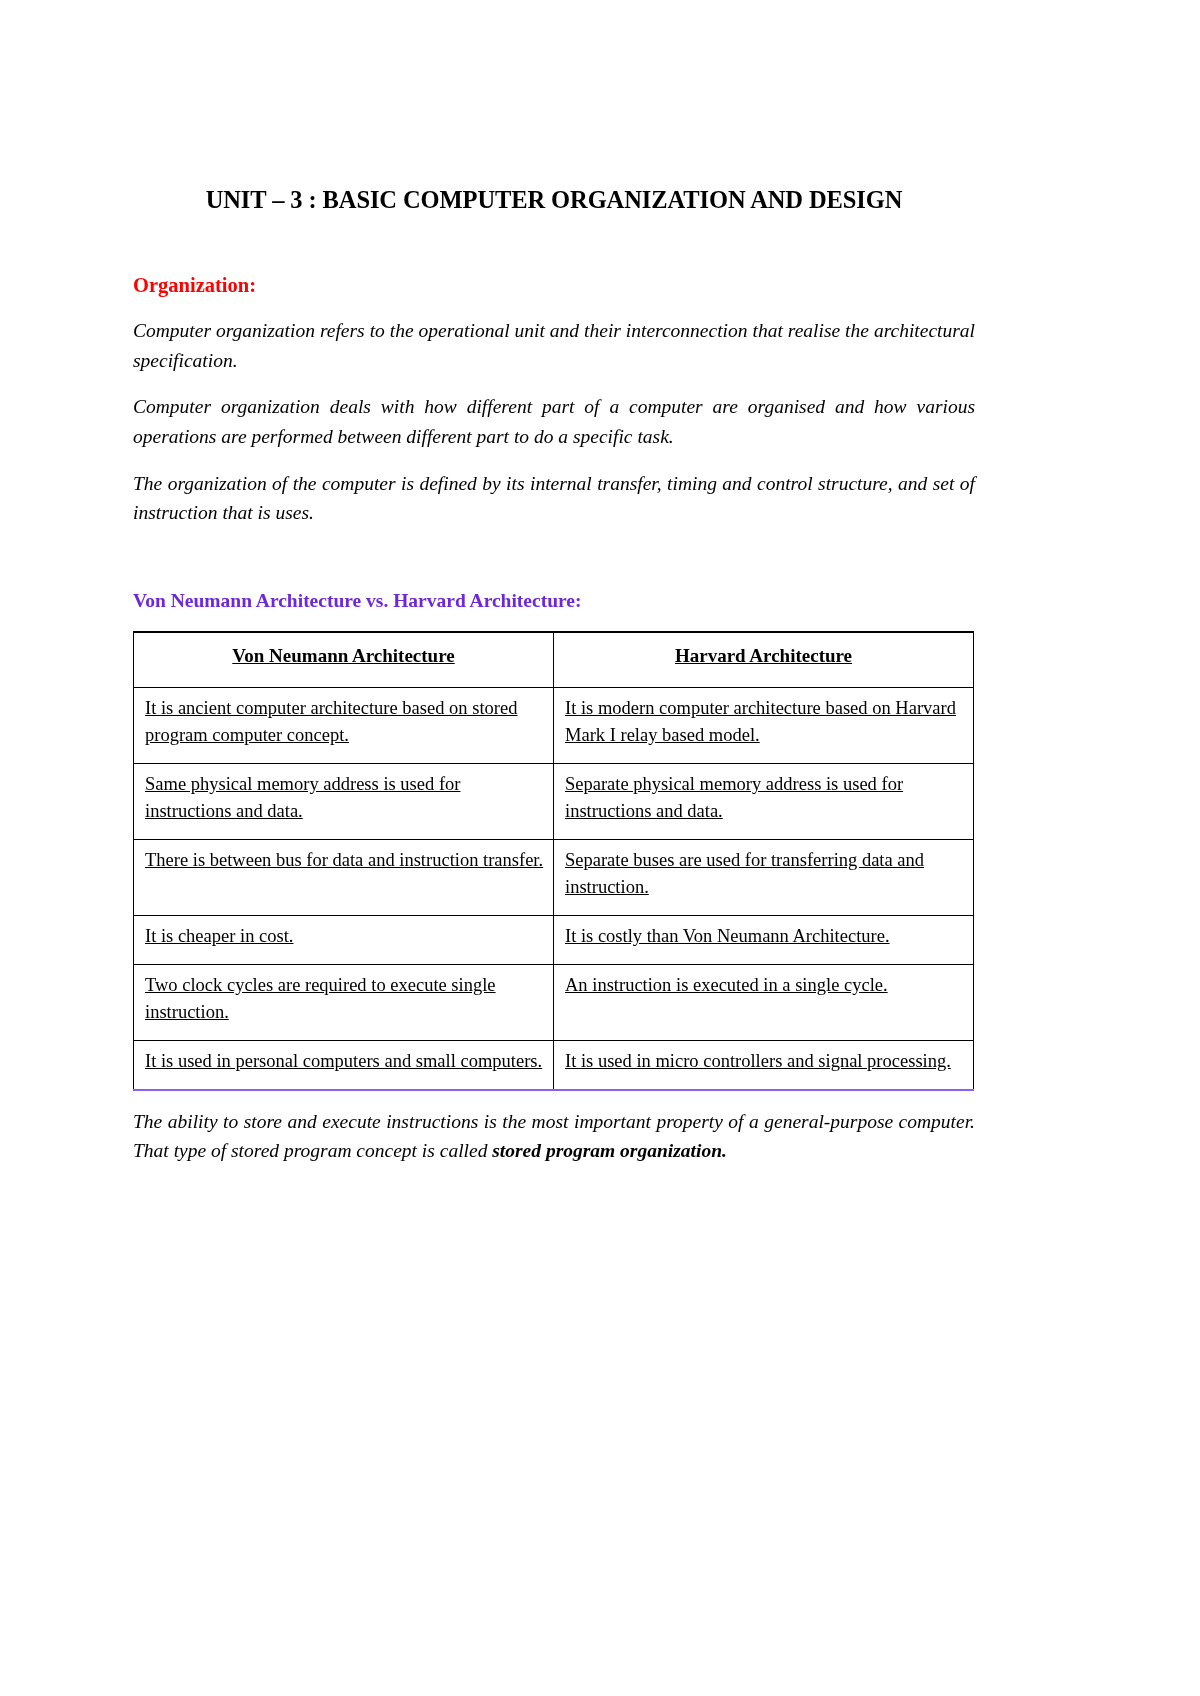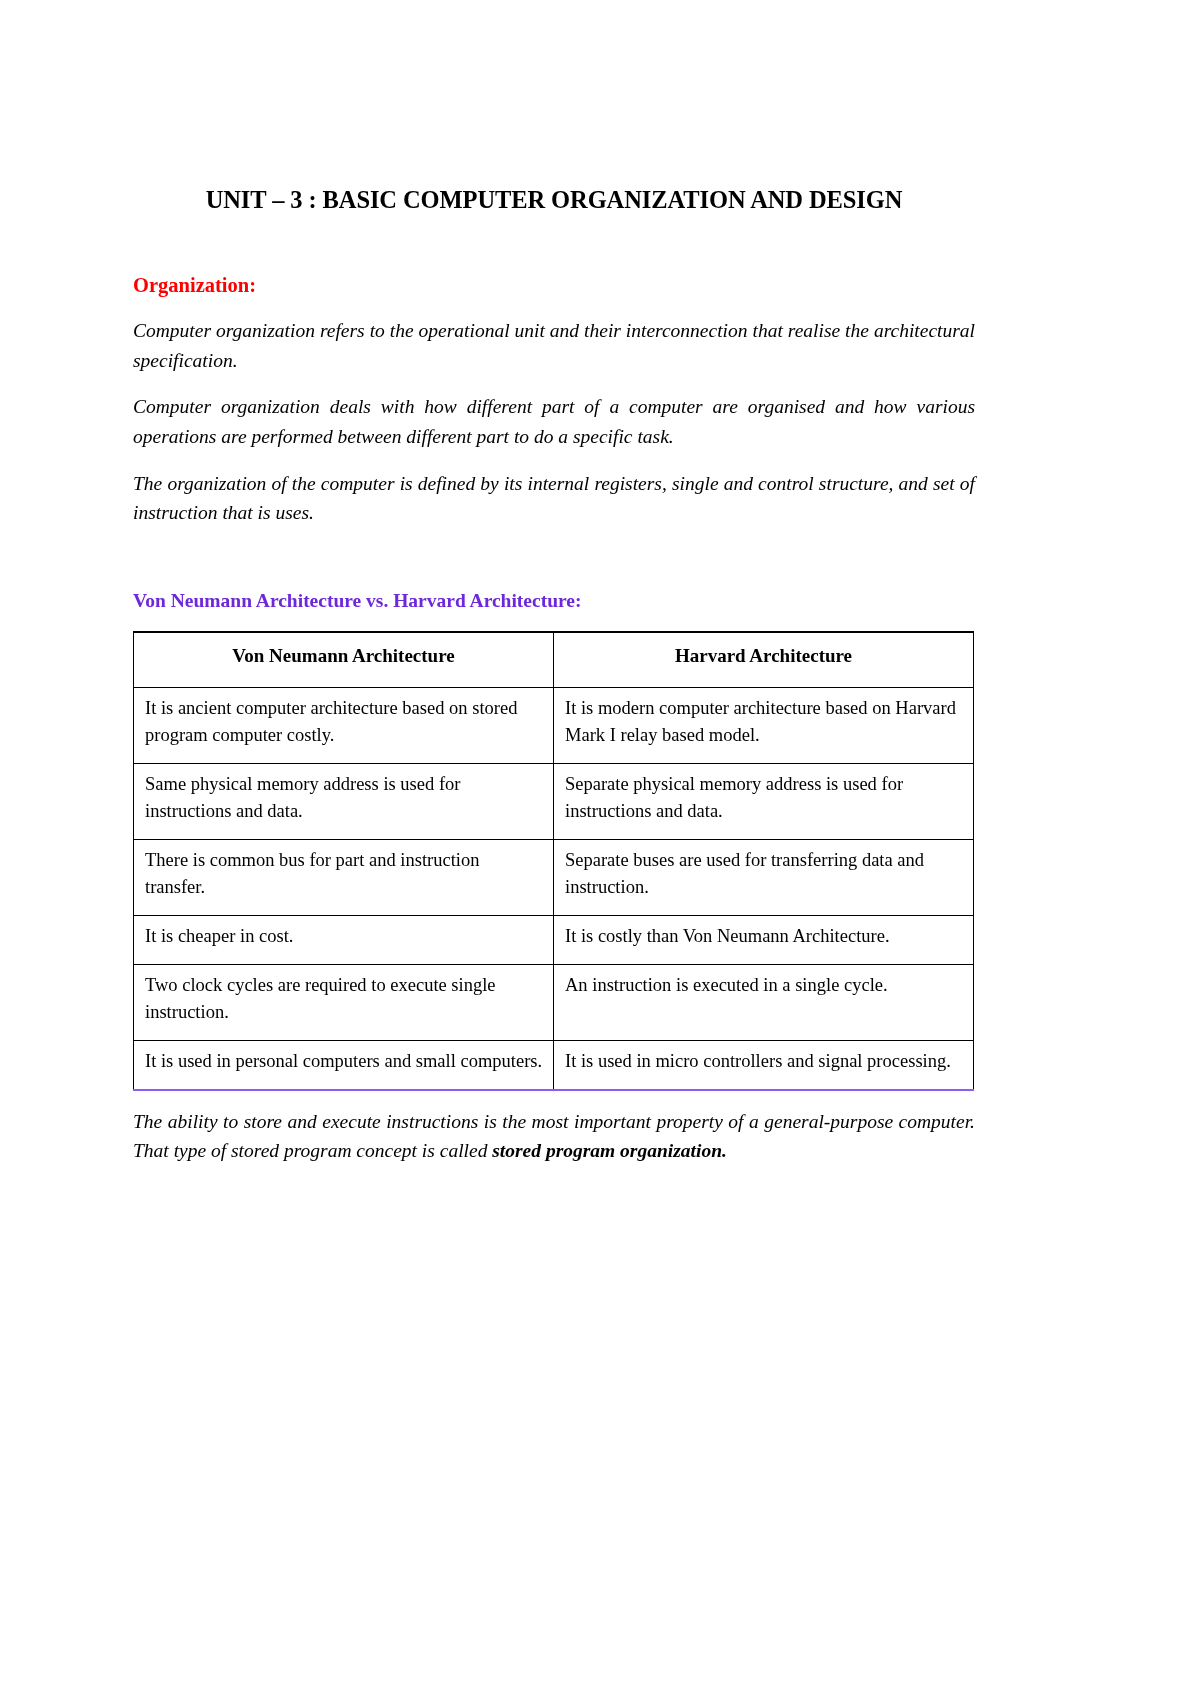--- a/index.html
+++ b/index.html
@@ -89,20 +89,21 @@
     margin-top: 18px;
     table-layout: fixed;
   }
   .cmp-table td, .cmp-table th {
     border: 1px solid #000000;
     vertical-align: top;
     font-size: 18.5px;
     line-height: 1.46;
     padding: 7px 9px 14px 11px;
     text-align: left;
+    text-decoration: underline;
   }
   .cmp-table th {
     text-align: center;
     font-weight: bold;
     font-size: 19px;
     padding: 9px 9px 17px 9px;
     border-top: 2px solid #000;
   }
   .cmp-table tr.hdr th {
     border-bottom: 1px solid #000;
@@ -120,46 +121,46 @@
   <div class="content">
 
     <h1 class="doc-title">UNIT – 3 : BASIC COMPUTER ORGANIZATION AND DESIGN</h1>
 
     <h2 class="heading-red">Organization:</h2>
 
     <p class="body-par">Computer organization refers to the operational unit and their interconnection that realise the architectural specification.</p>
 
     <p class="body-par">Computer organization deals with how different part of a computer are organised and how various operations are performed between different part to do a specific task.</p>
 
-    <p class="body-par">The organization of the computer is defined by its internal registers, single and control structure, and set of instruction that is uses.</p>
+    <p class="body-par">The organization of the computer is defined by its internal transfer, timing and control structure, and set of instruction that is uses.</p>
 
     <h2 class="heading-blue first">Von Neumann Architecture vs. Harvard Architecture:</h2>
 
     <table class="cmp-table">
       <colgroup>
         <col class="c1">
         <col class="c2">
       </colgroup>
       <thead>
         <tr class="hdr">
           <th>Von Neumann Architecture</th>
           <th>Harvard Architecture</th>
         </tr>
       </thead>
       <tbody>
         <tr>
-          <td>It is ancient computer architecture based on stored program computer costly.</td>
+          <td>It is ancient computer architecture based on stored program computer concept.</td>
           <td>It is modern computer architecture based on Harvard Mark I relay based model.</td>
         </tr>
         <tr>
           <td>Same physical memory address is used for instructions and data.</td>
           <td>Separate physical memory address is used for instructions and data.</td>
         </tr>
         <tr>
-          <td>There is common bus for part and instruction transfer.</td>
+          <td>There is between bus for data and instruction transfer.</td>
           <td>Separate buses are used for transferring data and instruction.</td>
         </tr>
         <tr>
           <td>It is cheaper in cost.</td>
           <td>It is costly than Von Neumann Architecture.</td>
         </tr>
         <tr>
           <td>Two clock cycles are required to execute single instruction.</td>
           <td>An instruction is executed in a single cycle.</td>
         </tr>

